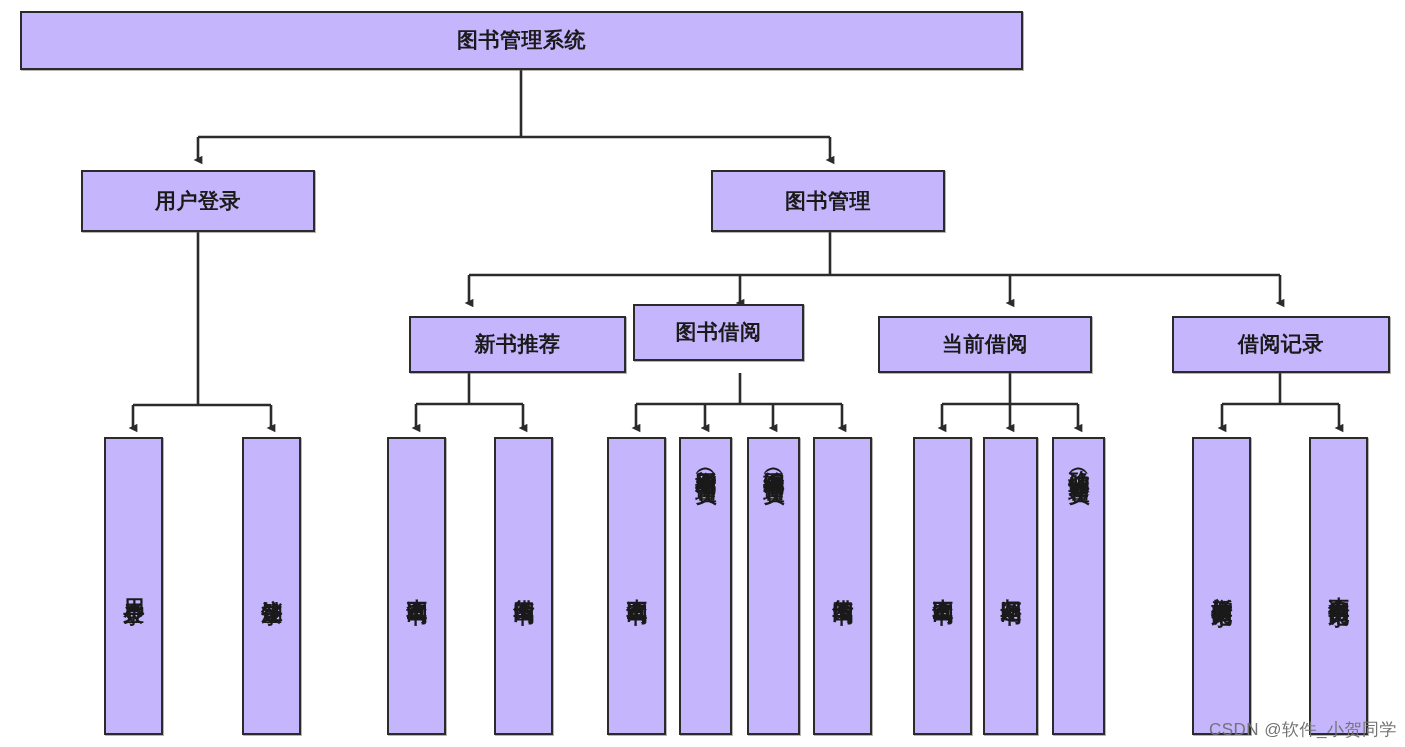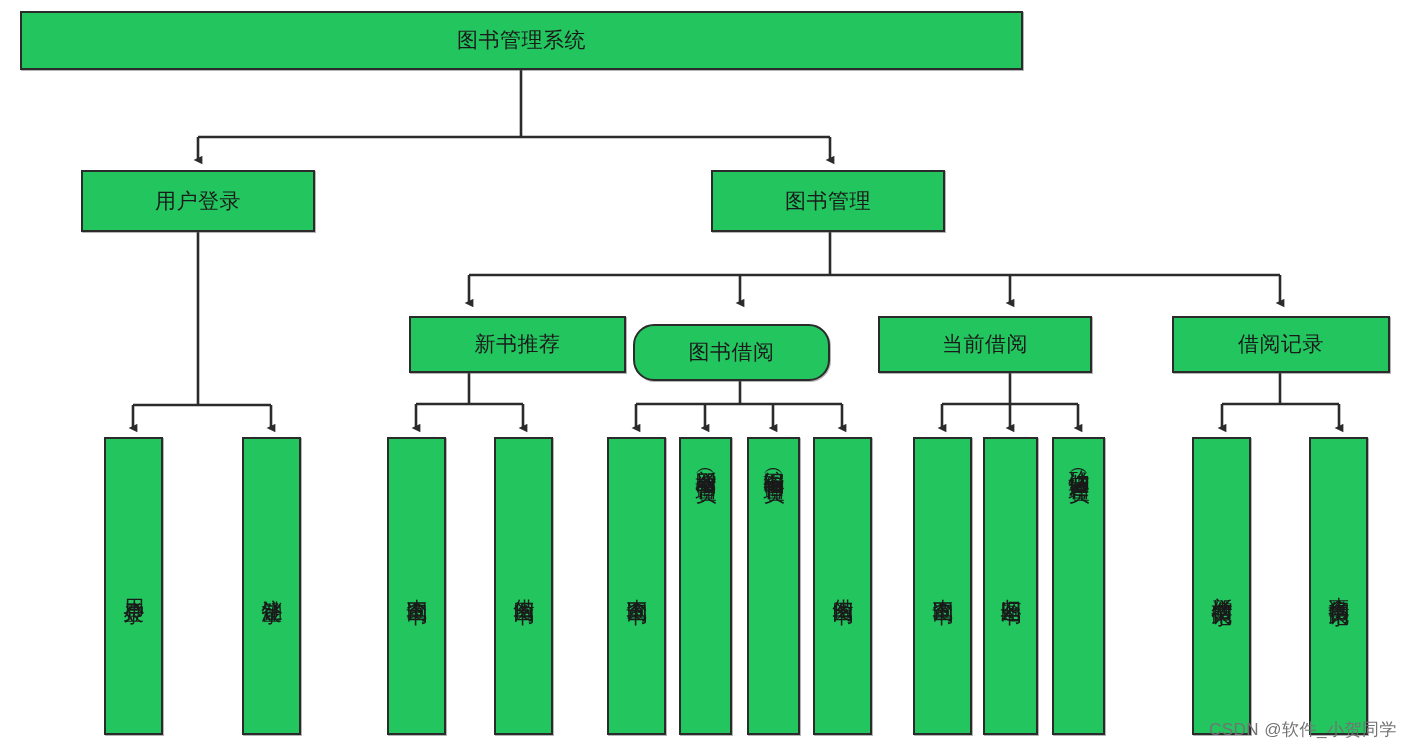--- a/index.html
+++ b/index.html
@@ -22,25 +22,26 @@
     left: 0;
     top: 0;
     width: 1405px;
     height: 747px;
     pointer-events: none;
   }
   .node {
     position: absolute;
     box-sizing: border-box;
     border: 2px solid #2b2b2b;
-    background: #22c55e;
+    background: #c4b5fd;
     display: flex;
     align-items: center;
     justify-content: center;
     box-shadow: 1px 1px 0 rgba(90,90,90,0.45);
+    font-weight: bold;
   }
   .node .label {
     color: #1a1a1a;
     line-height: 1.18;
     text-align: center;
     white-space: pre;
   }
   .node.horiz .label {
     font-size: 21px;
     letter-spacing: 0.5px;
@@ -133,21 +134,21 @@
   <div class="node horiz" style="left:81px; top:170px; width:234px; height:62px;">
     <span class="label">用户登录</span>
   </div>
   <div class="node horiz" style="left:711px; top:170px; width:234px; height:62px;">
     <span class="label">图书管理</span>
   </div>
 
   <div class="node horiz" style="left:361px; top:316px; width:217px; height:57px;margin-left:48px;">
     <span class="label">新书推荐</span>
   </div>
-  <div class="node horiz" style="left:633px; top:324px; width:197px; height:57px;border-radius:21px;">
+  <div class="node horiz" style="left:633px; top:304px; width:171px; height:57px;">
     <span class="label">图书借阅</span>
   </div>
   <div class="node horiz" style="left:878px; top:316px; width:214px; height:57px;">
     <span class="label">当前借阅</span>
   </div>
   <div class="node horiz" style="left:1172px; top:316px; width:218px; height:57px;">
     <span class="label">借阅记录</span>
   </div>
 
   <div class="node vert center" style="left:104px; top:437px; width:59px; height:298px;">

